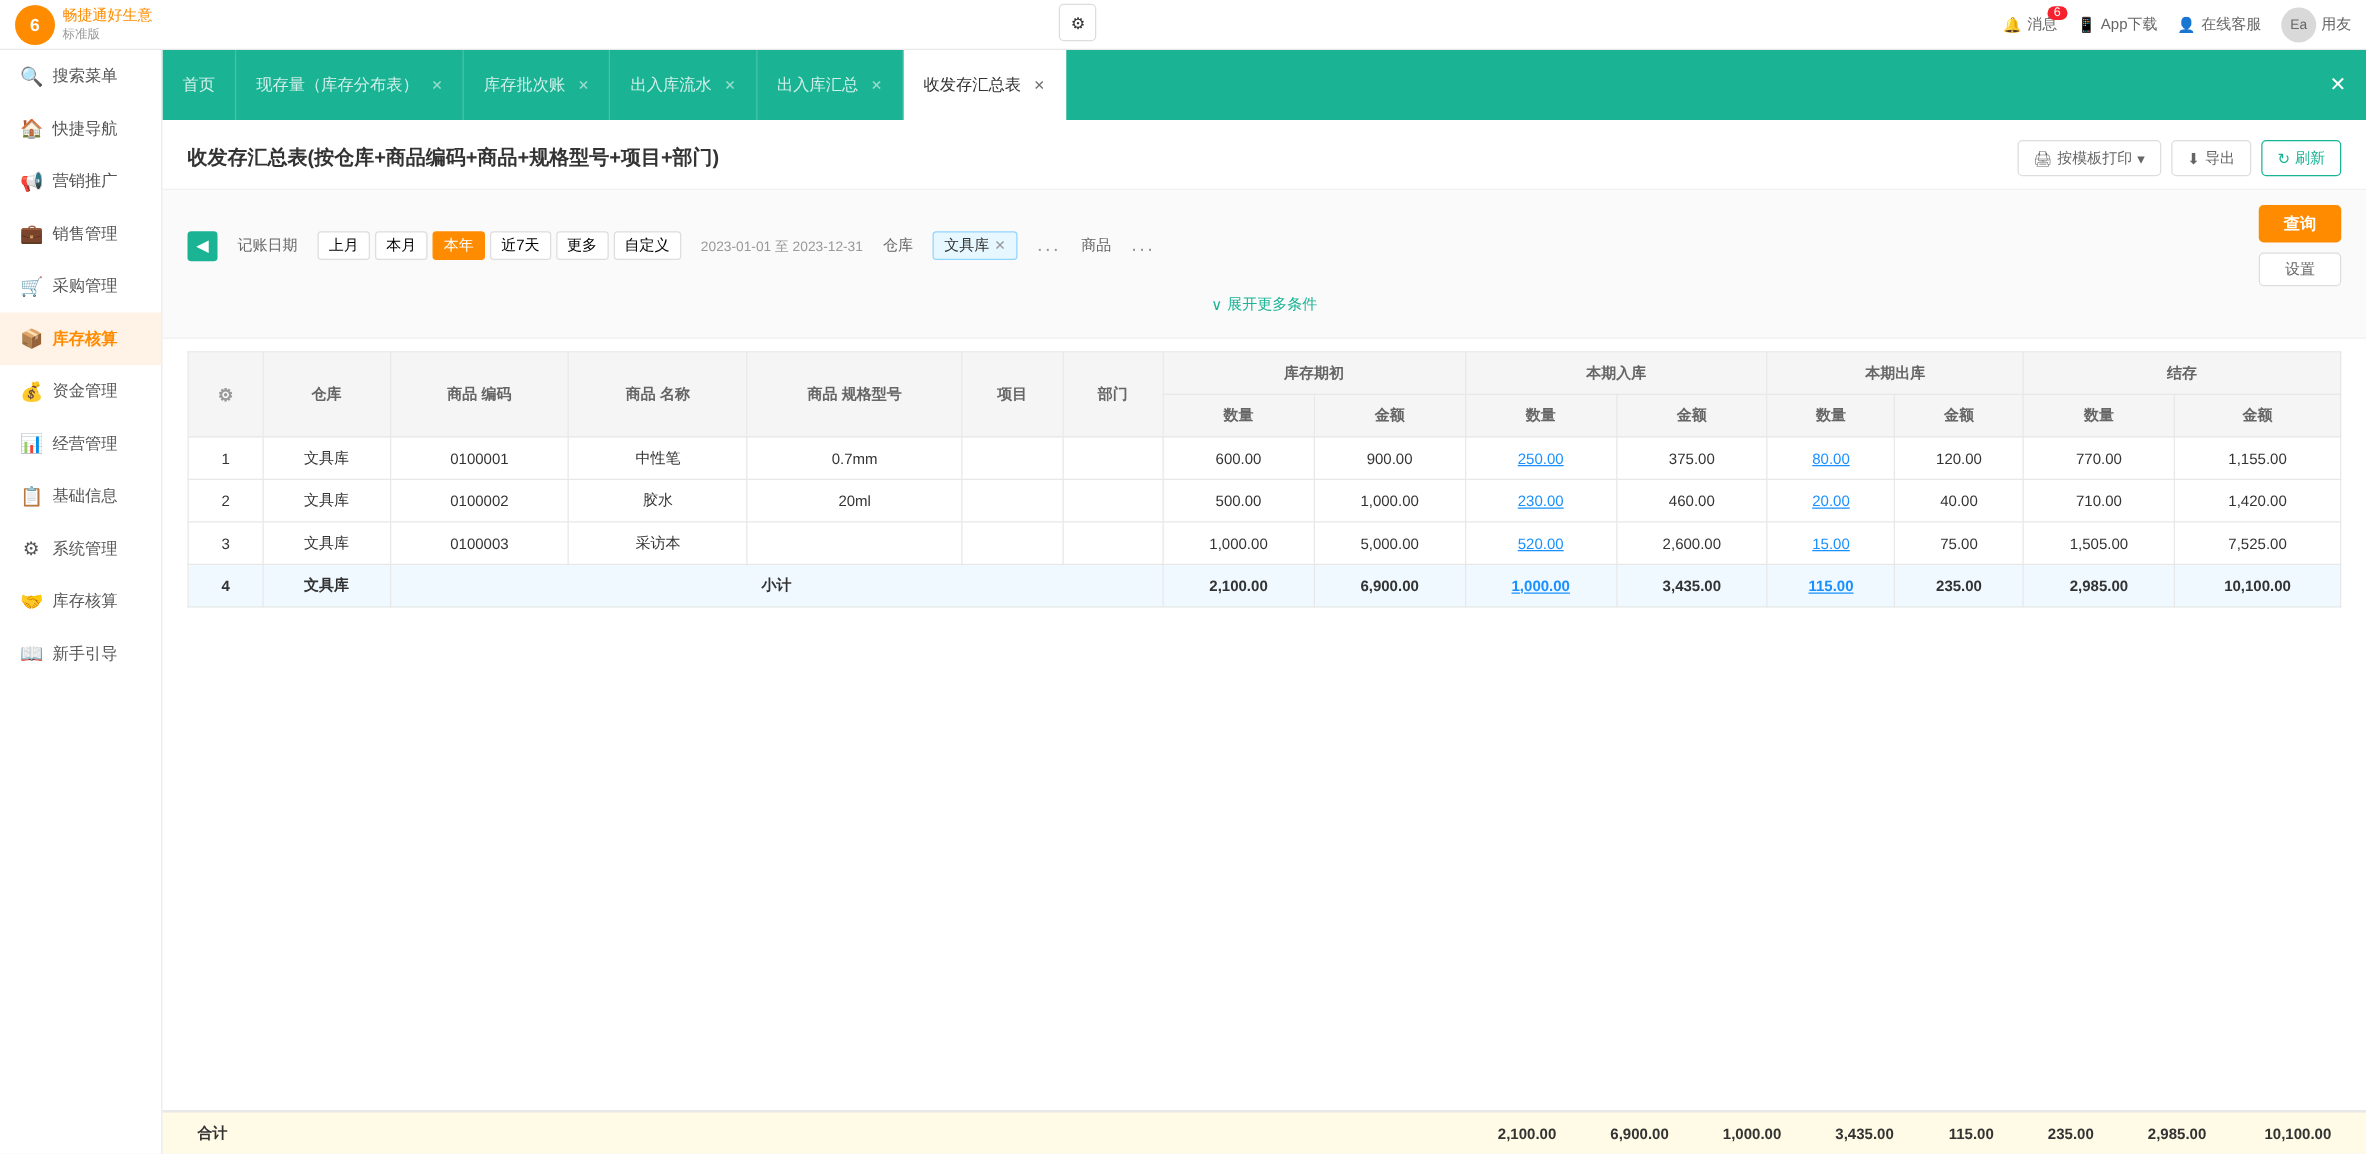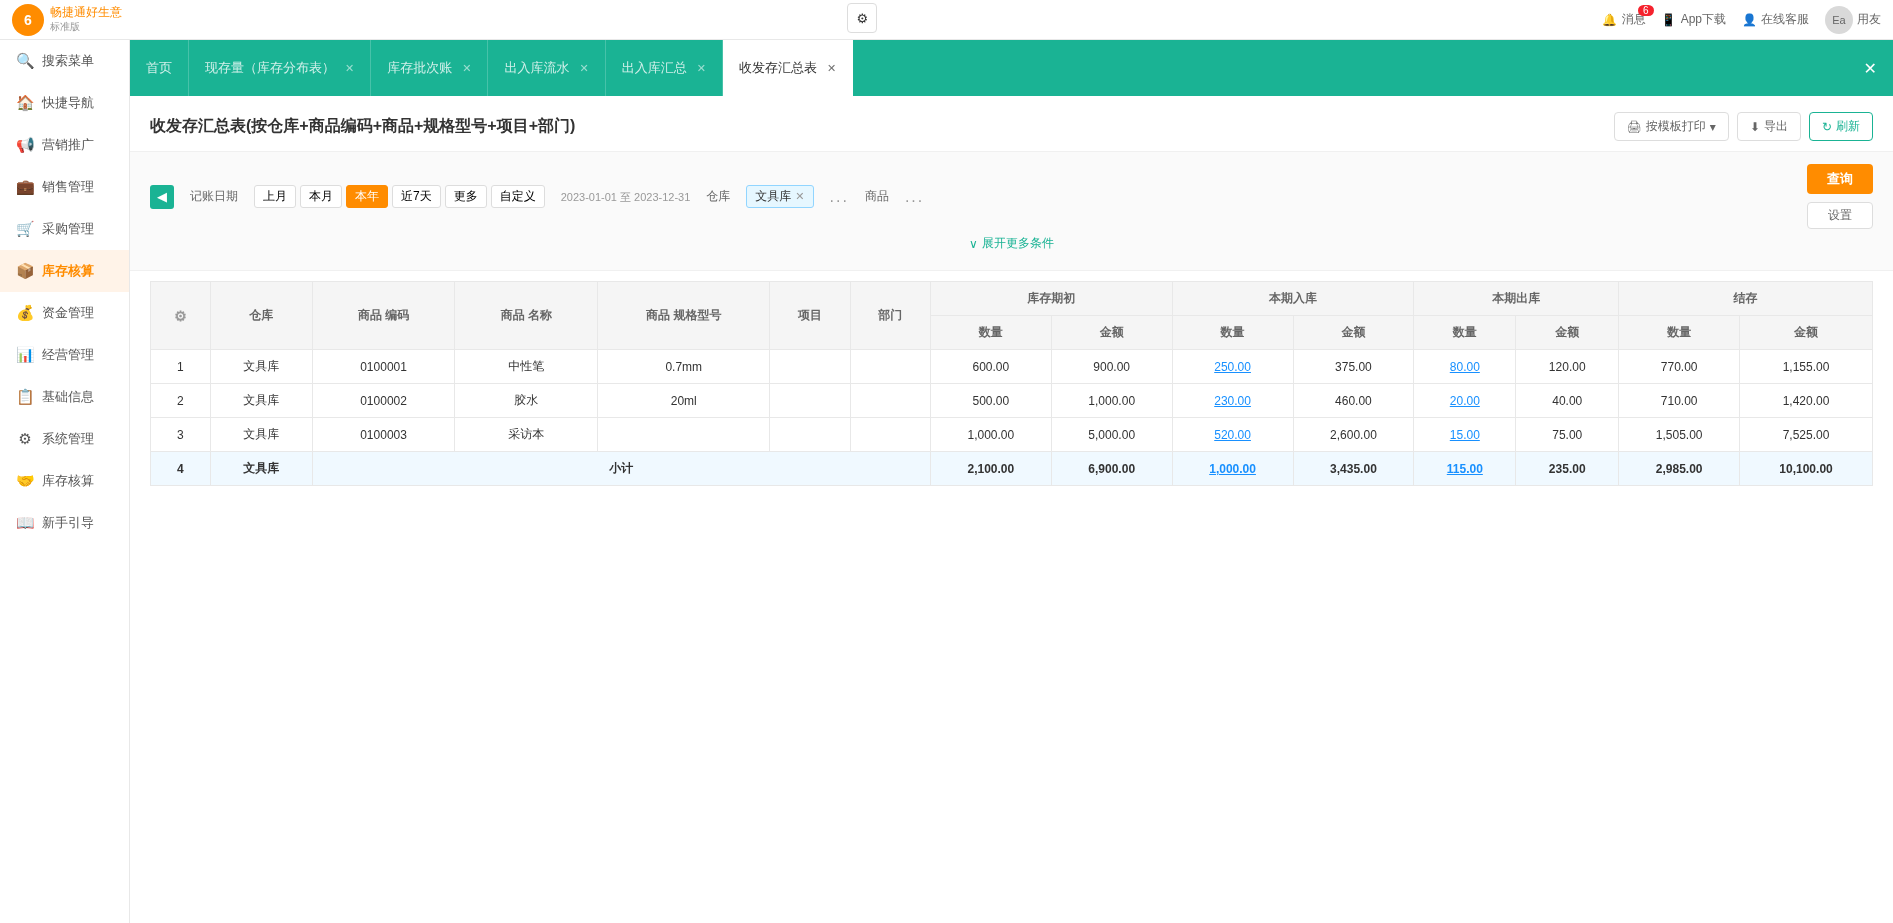--- a/index.html
+++ b/index.html
@@ -364,15 +364,32 @@
                 <td><span class="underline">115.00</span></td>
                 <td>235.00</td>
                 <td>2,985.00</td>
                 <td>10,100.00</td>
               </tr>
             </tbody>
           </table>
         </div>
       </div>
 
+      <div style="background:#fffbe6;border-top:2px solid #e8e8e8;display:flex;align-items:center;padding:8px 20px;font-size:12px;font-weight:bold;position:sticky;bottom:0;">
+        <div style="display:flex;align-items:center;flex:1;">
+          <span style="min-width:40px;text-align:center;">合计</span>
+          <span style="flex:1;"></span>
+
+          <div style="display:flex;gap:0;align-items:center;">
+            <span style="min-width:90px;text-align:right;padding-right:8px;">2,100.00</span>
+            <span style="min-width:90px;text-align:right;padding-right:8px;">6,900.00</span>
+            <span style="min-width:90px;text-align:right;padding-right:8px;">1,000.00</span>
+            <span style="min-width:90px;text-align:right;padding-right:8px;">3,435.00</span>
+            <span style="min-width:80px;text-align:right;padding-right:8px;">115.00</span>
+            <span style="min-width:80px;text-align:right;padding-right:8px;">235.00</span>
+            <span style="min-width:90px;text-align:right;padding-right:8px;">2,985.00</span>
+            <span style="min-width:100px;text-align:right;padding-right:8px;">10,100.00</span>
+          </div>
+        </div>
+      </div>
     </div>
   </div>
 </div>
 
 </body></html>

